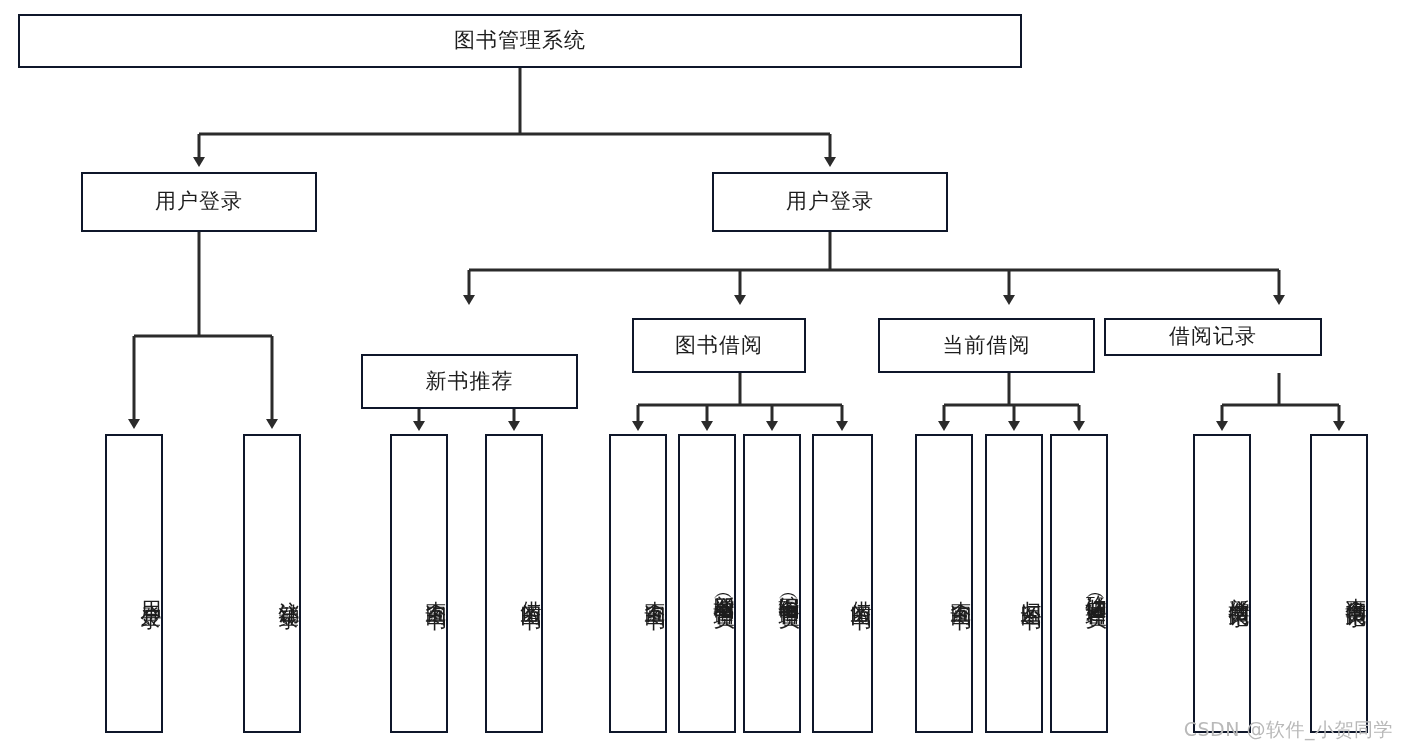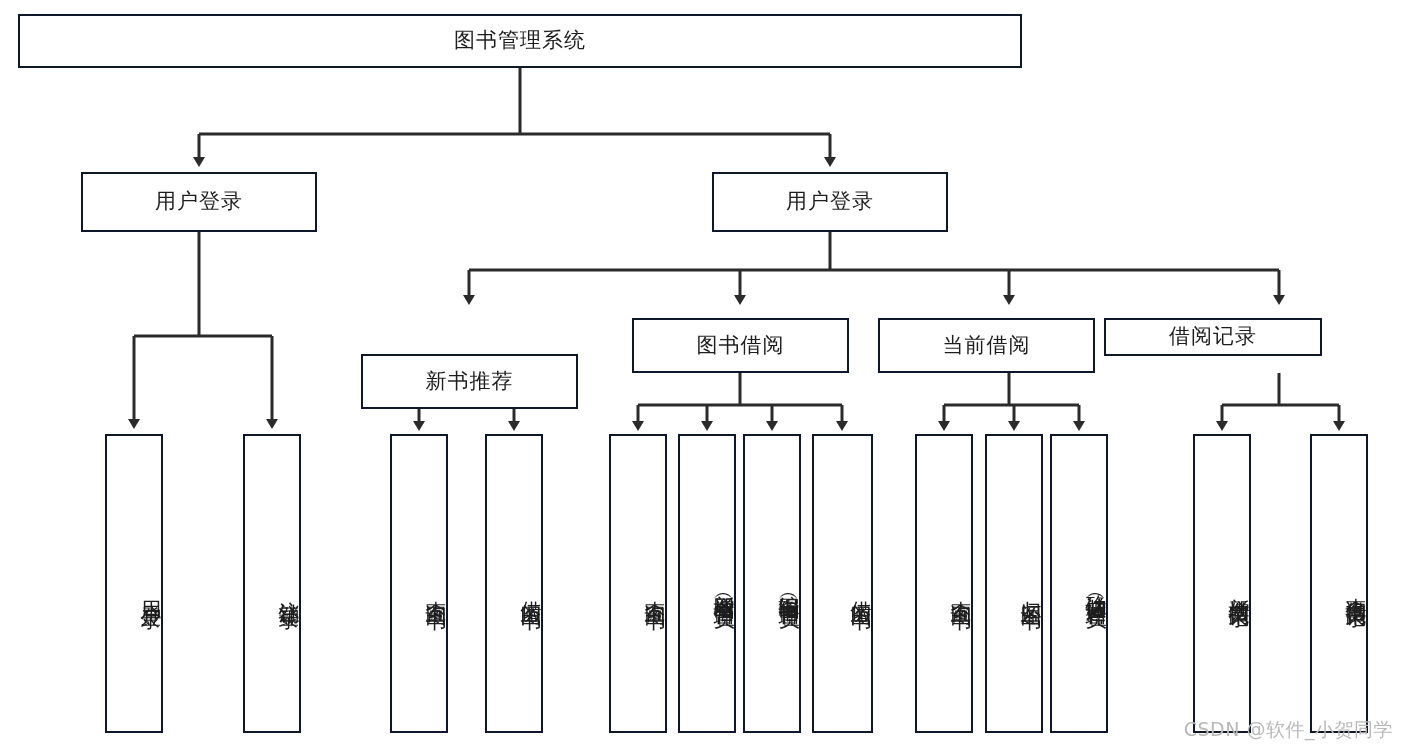--- a/index.html
+++ b/index.html
@@ -128,21 +128,21 @@
   <div class="node horiz" style="left:81px; top:172px; width:236px; height:60px;">
     <span>用户登录</span>
   </div>
   <div class="node horiz" style="left:712px; top:172px; width:236px; height:60px;">
     <span>用户登录</span>
   </div>
 
   <div class="node horiz" style="left:361px; top:318px; width:217px; height:55px;margin-top:36px;">
     <span>新书推荐</span>
   </div>
-  <div class="node horiz" style="left:632px; top:318px; width:217px; height:55px;">
+  <div class="node horiz" style="left:632px; top:318px; width:174px; height:55px;">
     <span>图书借阅</span>
   </div>
   <div class="node horiz" style="left:878px; top:318px; width:217px; height:55px;">
     <span>当前借阅</span>
   </div>
   <div class="node horiz" style="left:1104px; top:318px; width:218px; height:38px;">
     <span>借阅记录</span>
   </div>
 
   <div class="node vert" style="left:105px; top:434px; width:58px; height:299px;">

